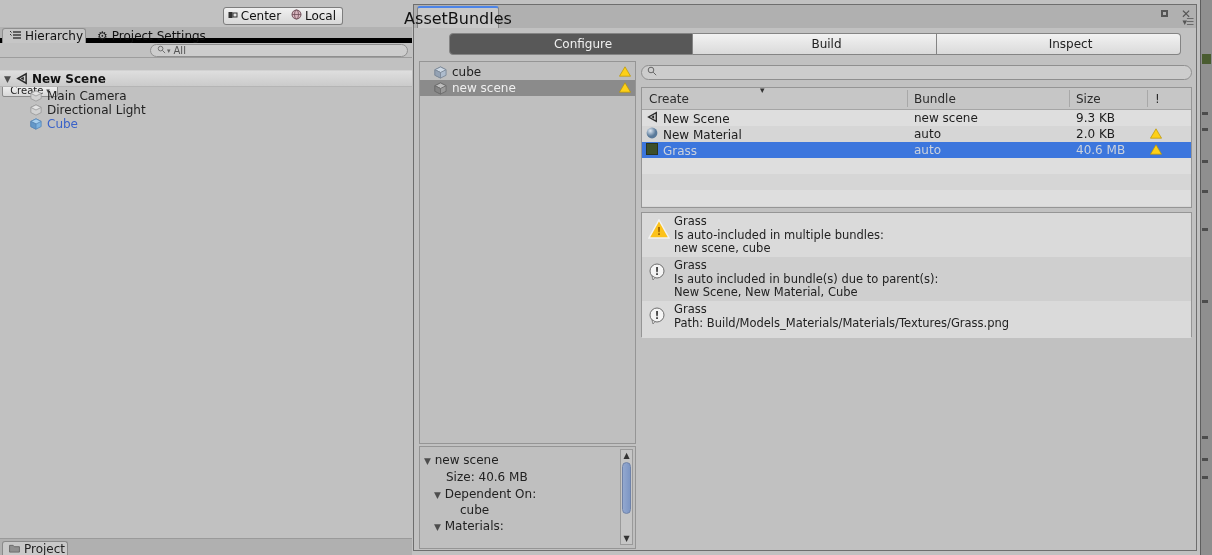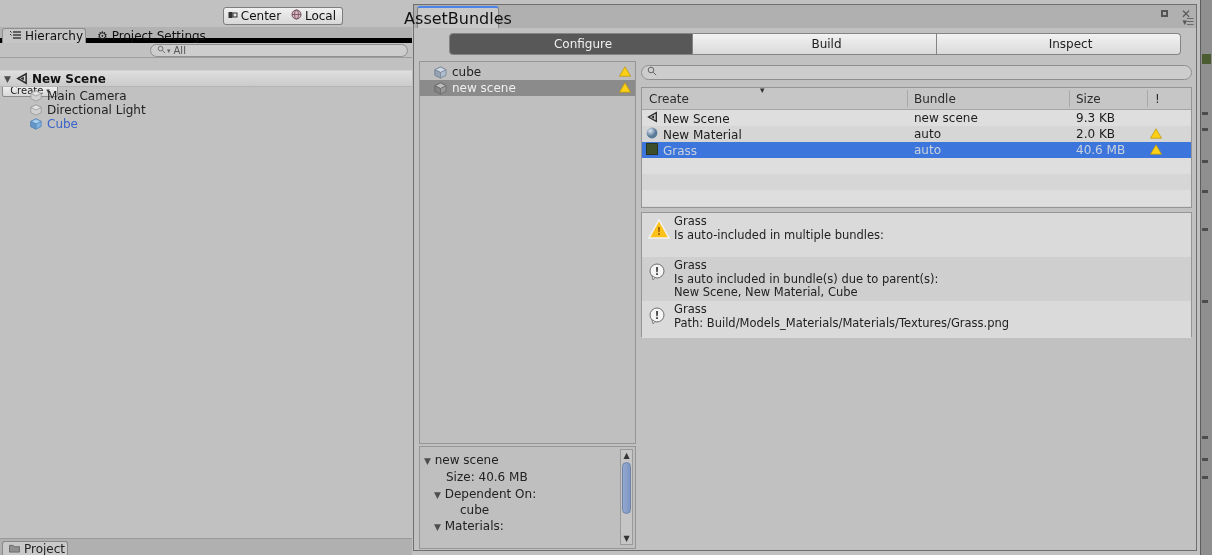--- a/index.html
+++ b/index.html
@@ -415,20 +415,21 @@
 
     <div id="msg-panel">
       <div class="msg" style="top:0; height:44px; background:#dadada;">
         <span class="micon"><svg width="22" height="20" viewBox="0 0 22 20">
               <polygon points="11,1 21,19 1,19" fill="#fcc21b" stroke="#f2f2f2" stroke-width="1.5"></polygon>
               <text x="11" y="16" font-size="11" font-weight="bold" fill="#a66b00" text-anchor="middle">!</text>
             </svg></span>
         <div class="mtxt">
           <div>Grass</div>
           <div>Is auto-included in multiple bundles:</div>
+          <div>new scene, cube</div>
         </div>
       </div>
       <div class="msg" style="top:44px; height:44px; background:#cfcfcf;">
         <span class="micon"><svg width="18" height="18" viewBox="0 0 18 18">
               <circle cx="9" cy="8" r="7" fill="#f5f5f5" stroke="#6e6e6e"></circle>
               <polygon points="4,13 7,14.5 5,17" fill="#f5f5f5" stroke="#6e6e6e" stroke-width="0.8"></polygon>
               <text x="9" y="12" font-size="10" font-weight="bold" fill="#3a3a3a" text-anchor="middle">!</text>
             </svg></span>
         <div class="mtxt">
           <div>Grass</div>

